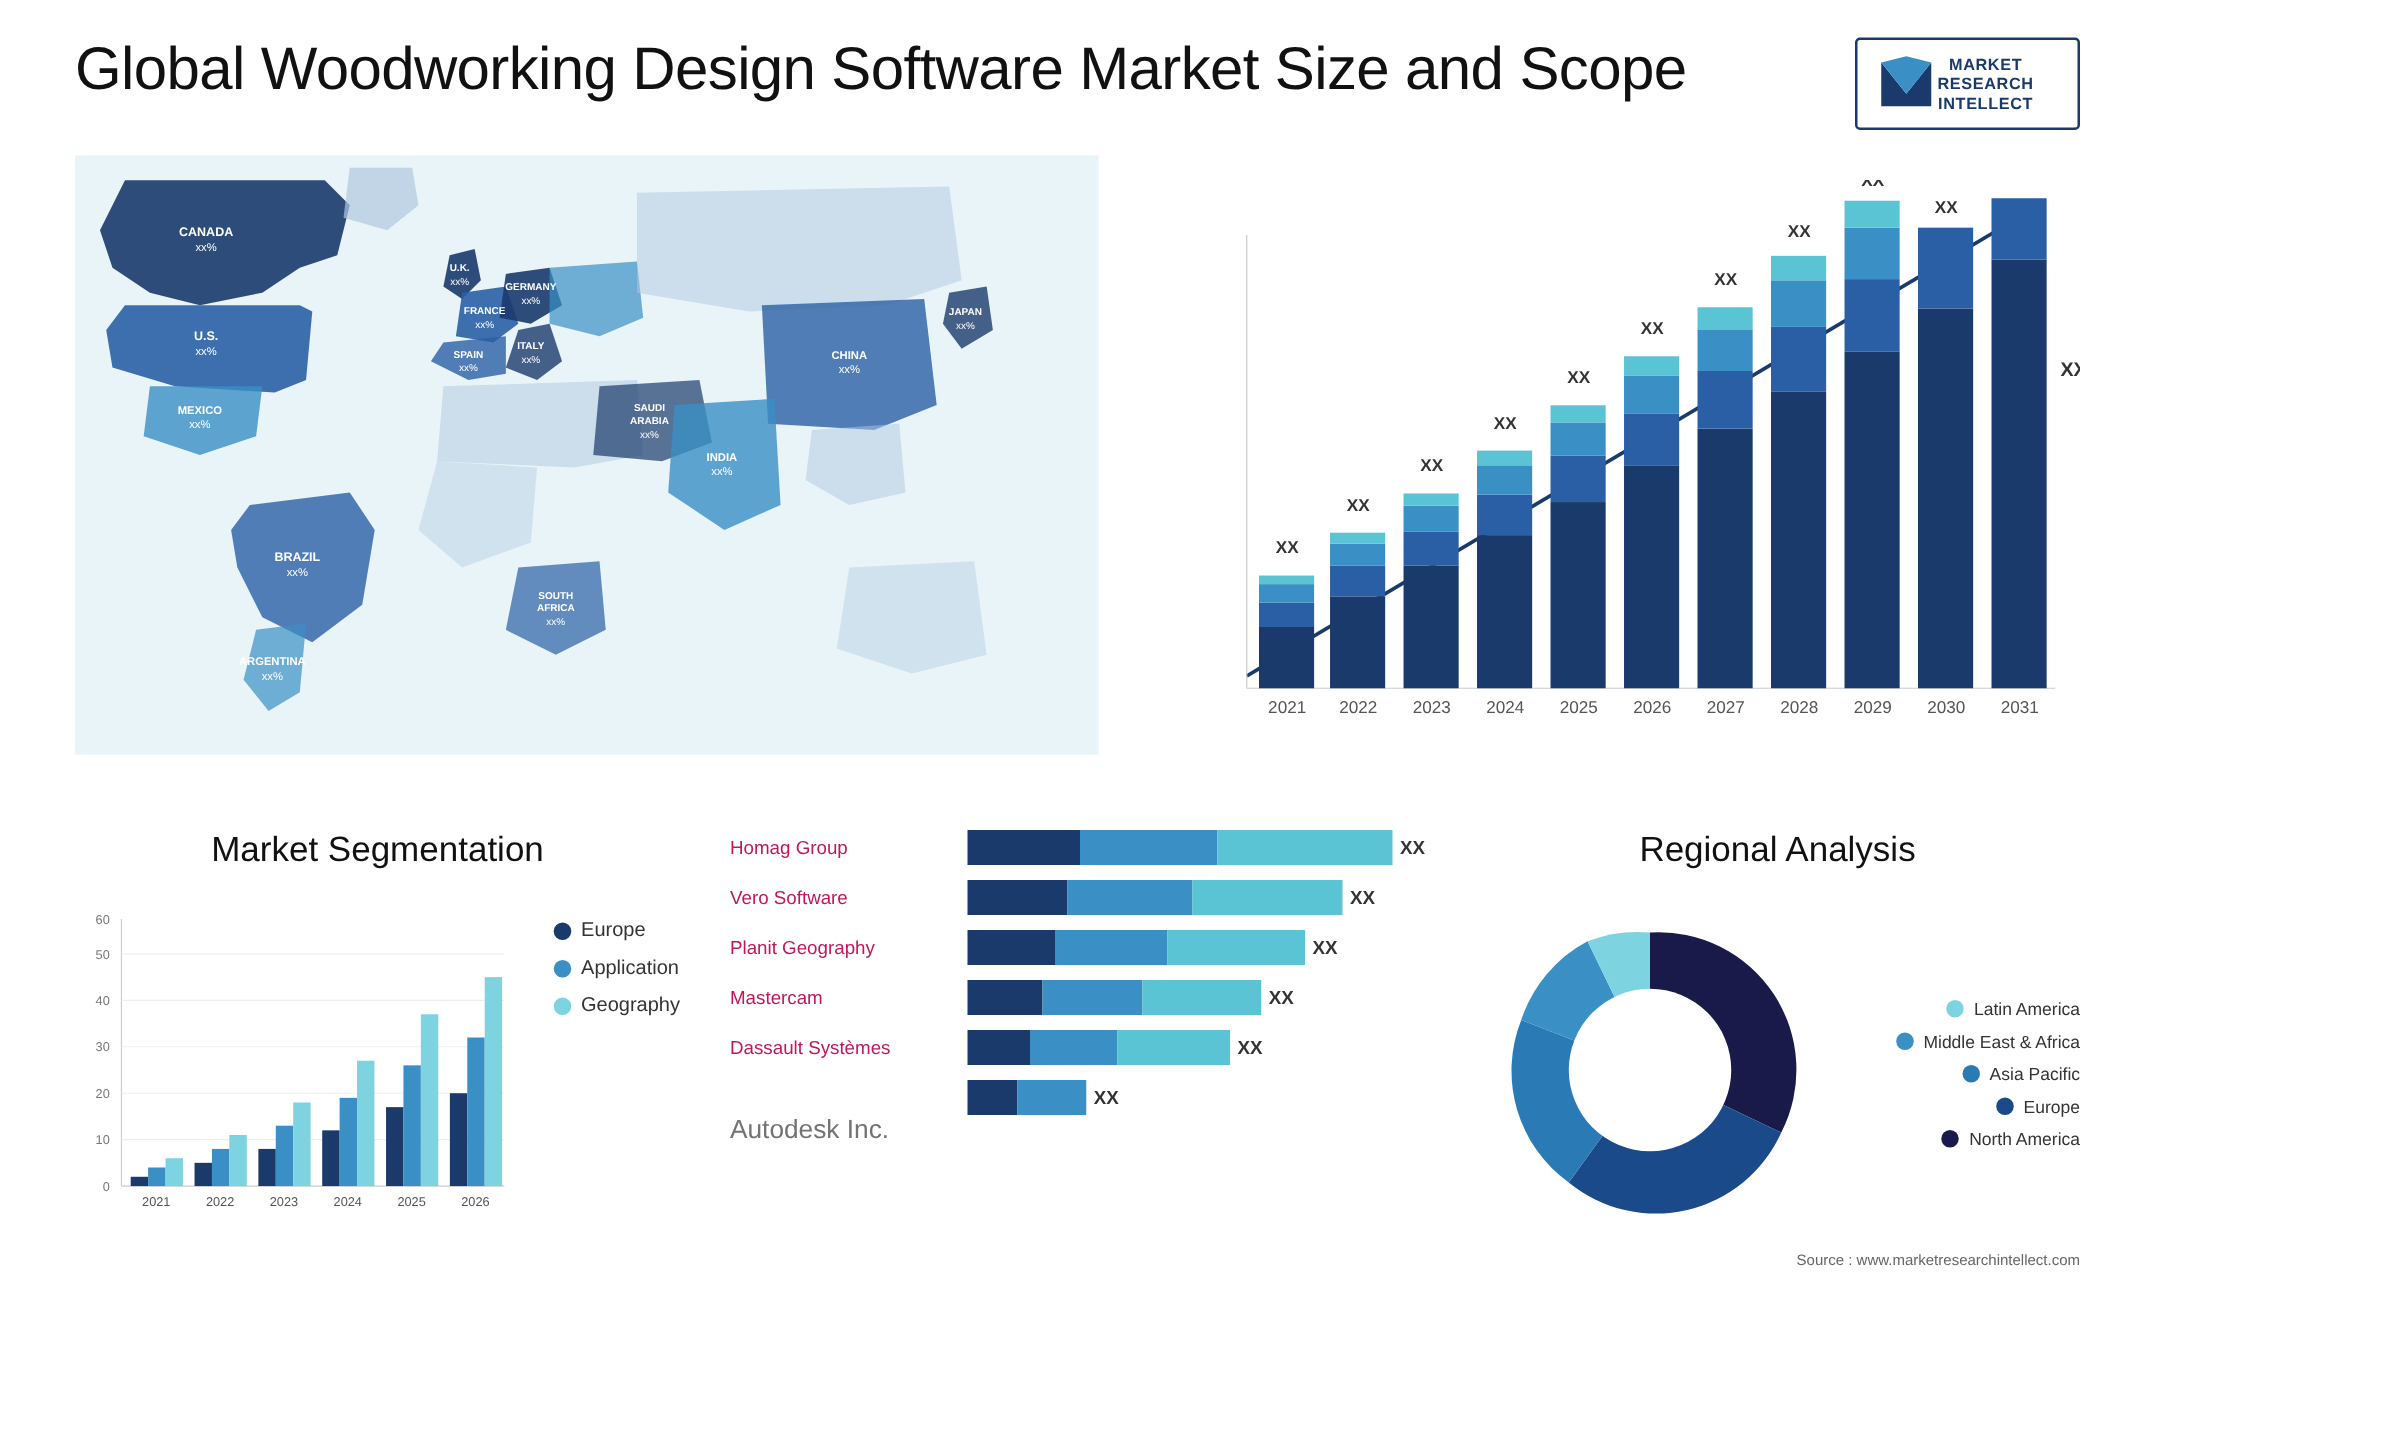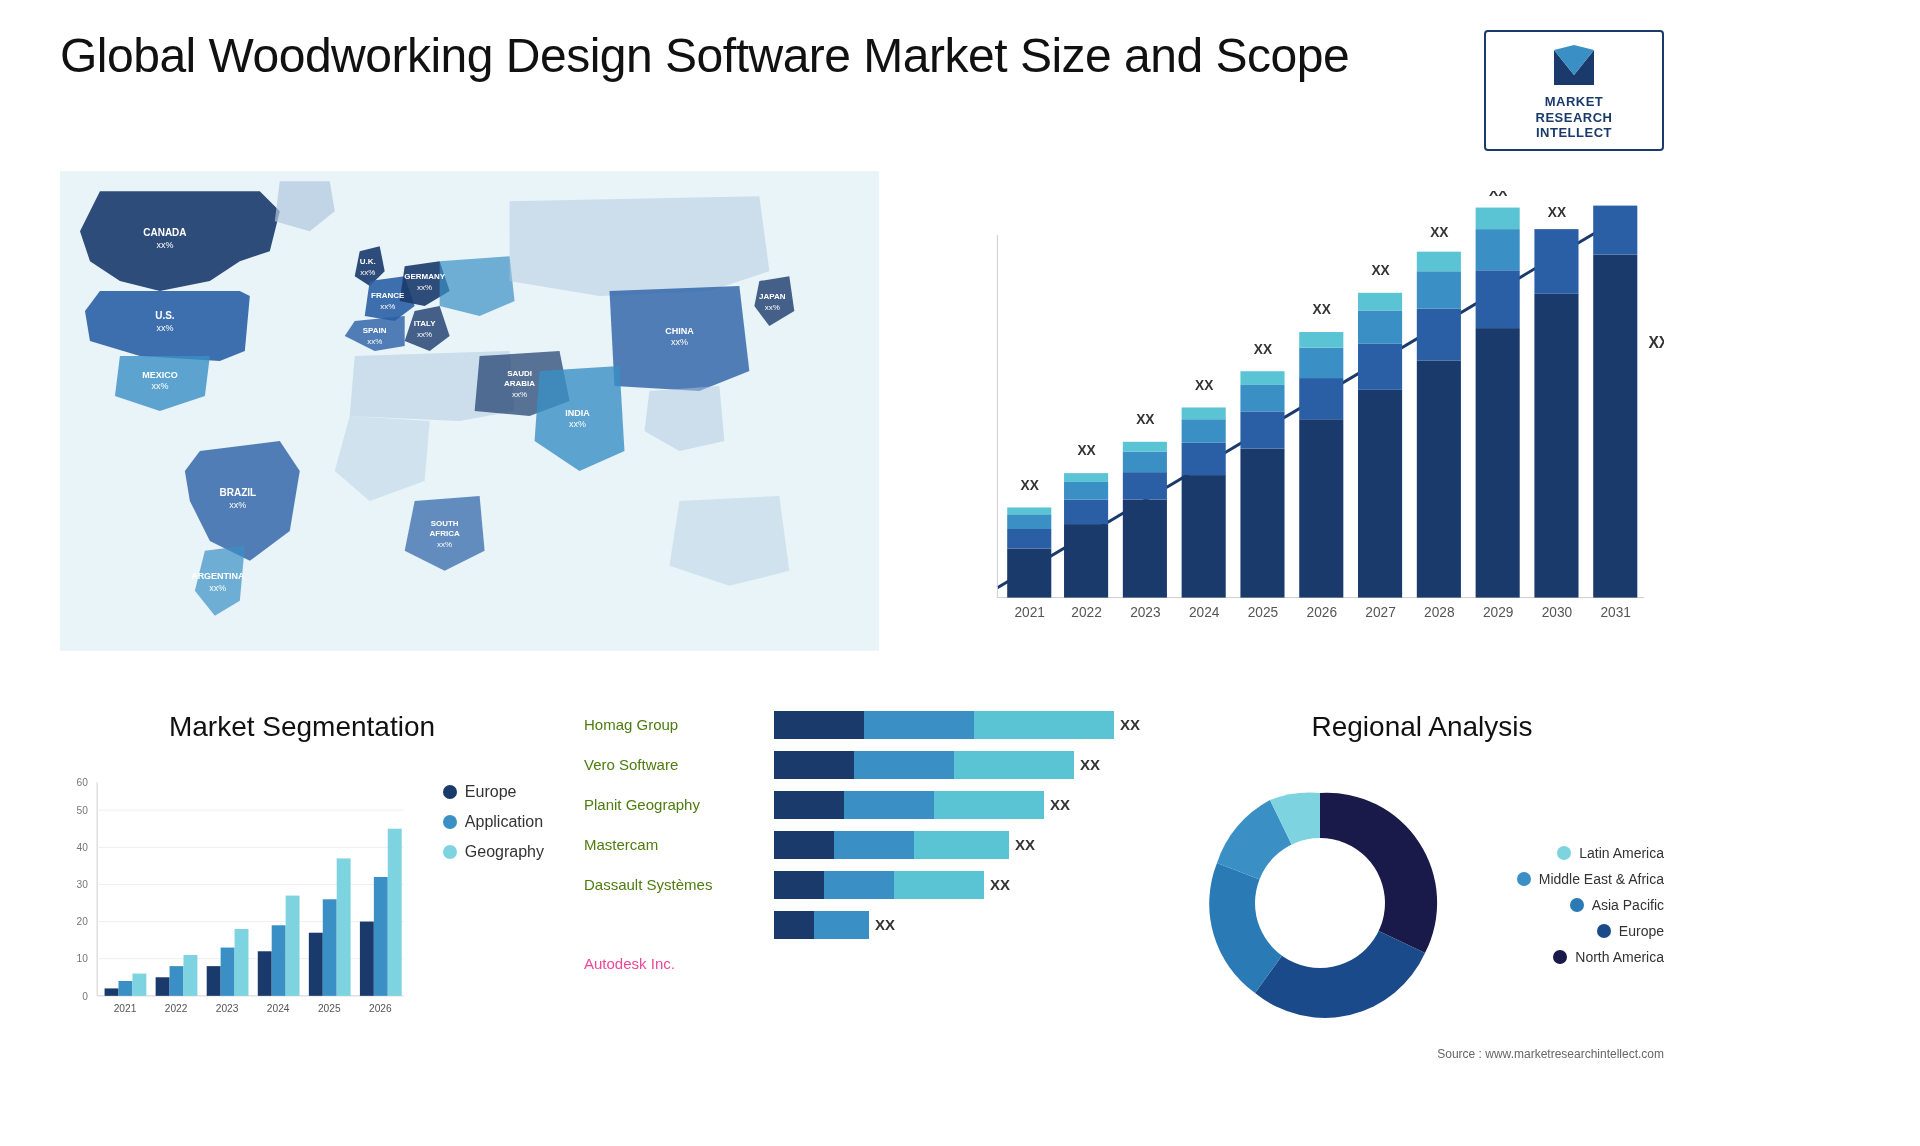--- a/index.html
+++ b/index.html
@@ -29,21 +29,21 @@
     .page-title {
       font-size: 48px;
       font-weight: 400;
       color: #111;
       letter-spacing: -0.5px;
       line-height: 1.1;
     }
 
     .logo-container {
       display: flex;
-      flex-direction: column;
+      flex-direction: row;
       align-items: center;
       border: 2px solid #1a3a6b;
       padding: 8px 14px;
       border-radius: 4px;
       min-width: 180px;
     }
 
     .logo-icon {
       width: 50px;
       height: 50px;
@@ -154,21 +154,21 @@
 
     .player-row {
       display: flex;
       align-items: center;
       gap: 10px;
     }
 
     .player-name {
       width: 180px;
       font-size: 15px;
-      color: #4d7c0f;
+      color: #be185d;
       flex-shrink: 0;
     }
 
     .player-bar-container {
       flex: 1;
       height: 28px;
       display: flex;
       align-items: center;
       gap: 6px;
     }
@@ -182,23 +182,22 @@
       height: 100%;
     }
 
     .player-xx {
       font-size: 15px;
       font-weight: 600;
       color: #333;
     }
 
     .players-footer {
-      margin-top: 16px;
-      font-size: 15px;
-      color: #ec4899;
+      font-size: 21px;
+      color: #737373;
     }
 
     
     .regional-content {
       display: flex;
       align-items: center;
       gap: 20px;
     }
 
     .donut-container {

